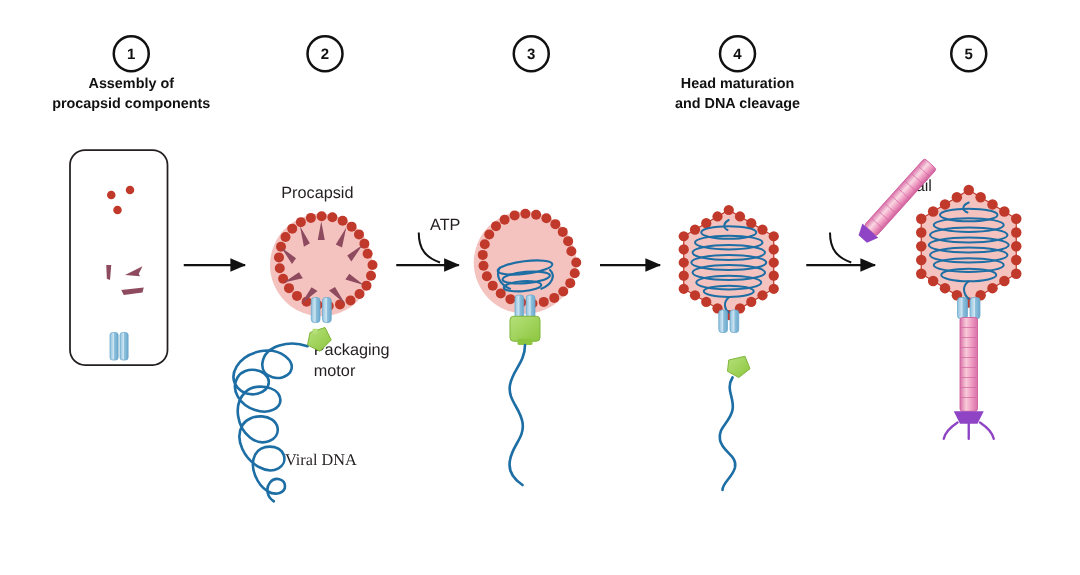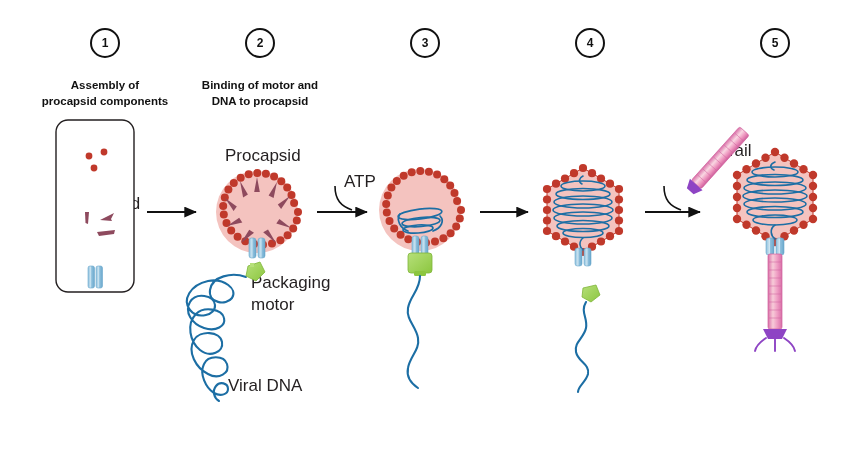--- a/index.html
+++ b/index.html
@@ -10,60 +10,60 @@
   }
   #stage{position:absolute;inset:0;width:864px;height:460px;}
   .step-col{position:absolute;top:28px;text-align:center;width:170px;}
   .num-circle{
     width:26px;height:26px;border:2px solid #111;border-radius:50%;
     margin:0 auto;display:flex;align-items:center;justify-content:center;
     font-size:12px;font-weight:bold;color:#111;line-height:1;
     background:#fff;
   }
   .step-title{
-    margin-top:20px;font-size:11.5px;font-weight:bold;color:#111;
+    margin-top:2px;font-size:11.5px;font-weight:bold;color:#111;
     line-height:1.35;white-space:pre-line;
   }
-  .lbl{position:absolute;font-size:17px;color:#231f20;white-space:nowrap;}
+  .lbl{position:absolute;font-size:13px;color:#231f20;white-space:nowrap;}
   svg{display:block;overflow:visible;}
   .svg-layer{position:absolute;left:0;top:0;width:864px;height:460px;pointer-events:none;}
 </style>
 </head>
 <body>
 
 <div id="stage">
 
   <div class="step-col" style="left:20px;">
     <div class="num-circle">1</div>
     <div class="step-title">Assembly of
 procapsid components</div>
   </div>
   <div class="step-col" style="left:175px;">
     <div class="num-circle">2</div>
-    <div class="step-title">Binding of motor and
-DNA to procapsid</div>
   </div>
   <div class="step-col" style="left:340px;">
     <div class="num-circle">3</div>
   </div>
   <div class="step-col" style="left:505px;">
     <div class="num-circle">4</div>
+    <div class="step-title">Head maturation
+and DNA cleavage</div>
   </div>
   <div class="step-col" style="left:690px;">
     <div class="num-circle">5</div>
   </div>
 
   <div class="lbl" style="left:88px;top:136px;">Coat</div>
   <div class="lbl" style="left:79px;top:194px;">Scaffold</div>
   <div class="lbl" style="left:84px;top:251px;">Portal</div>
 
   <div class="lbl" style="left:225px;top:146px;">Procapsid</div>
   <div class="lbl" style="left:251px;top:272px;line-height:1.3;white-space:pre-line;">Packaging
 motor</div>
-  <div class="lbl" style="left:228px;top:376px;">Viral DNA</div>
+  <div class="lbl" style="left:228px;top:360px;font-family:Liberation Serif, serif;">Viral DNA</div>
   <div class="lbl" style="left:344px;top:172px;">ATP</div>
   <div class="lbl" style="left:726px;top:141px;">Tail</div>
 
   <svg class="svg-layer" viewBox="0 0 864 460">
     <defs>
       <marker id="arrowhead" markerWidth="8" markerHeight="8" refX="6.5" refY="3" orient="auto">
         <path d="M0,0 L7,3 L0,6 z" fill="#111111"></path>
       </marker>
       <linearGradient id="tailgrad" x1="0" y1="0" x2="1" y2="0">
         <stop offset="0%" stop-color="#d96fa8"></stop>

